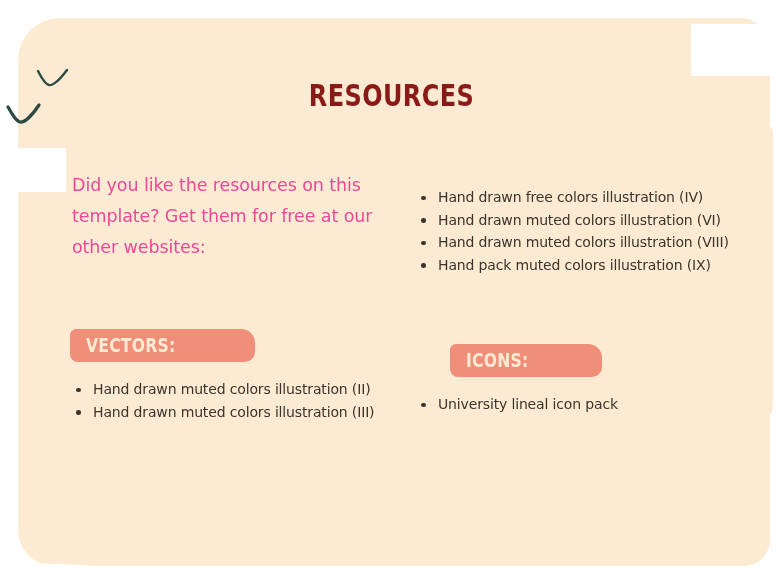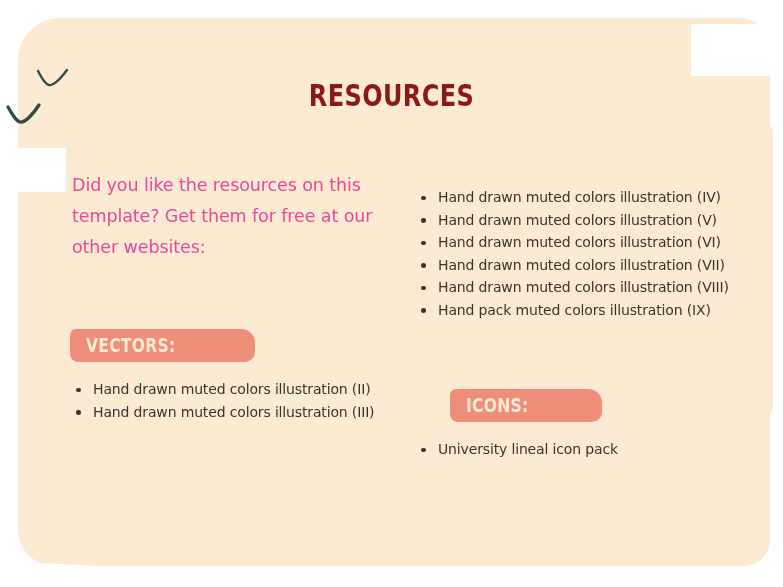--- a/index.html
+++ b/index.html
@@ -215,24 +215,22 @@
     </div>
 
     <ul class="items">
       <li>Hand drawn muted colors illustration (II)</li>
       <li>Hand drawn muted colors illustration (III)</li>
     </ul>
   </div>
 
   <div class="col-right">
     <ul class="items right-list">
-      <li>Hand drawn muted colors illustration (IV)</li>
-      <li>Hand drawn muted colors illustration (V)</li>
+      <li>Hand drawn free colors illustration (IV)</li>
       <li>Hand drawn muted colors illustration (VI)</li>
-      <li>Hand drawn muted colors illustration (VII)</li>
       <li>Hand drawn muted colors illustration (VIII)</li>
       <li>Hand pack muted colors illustration (IX)</li>
     </ul>
 
     <div class="badge-wrap icons-badge-wrap">
       <div class="badge"><span>ICONS:</span></div>
     </div>
 
     <ul class="items">
       <li>University lineal icon pack</li>

